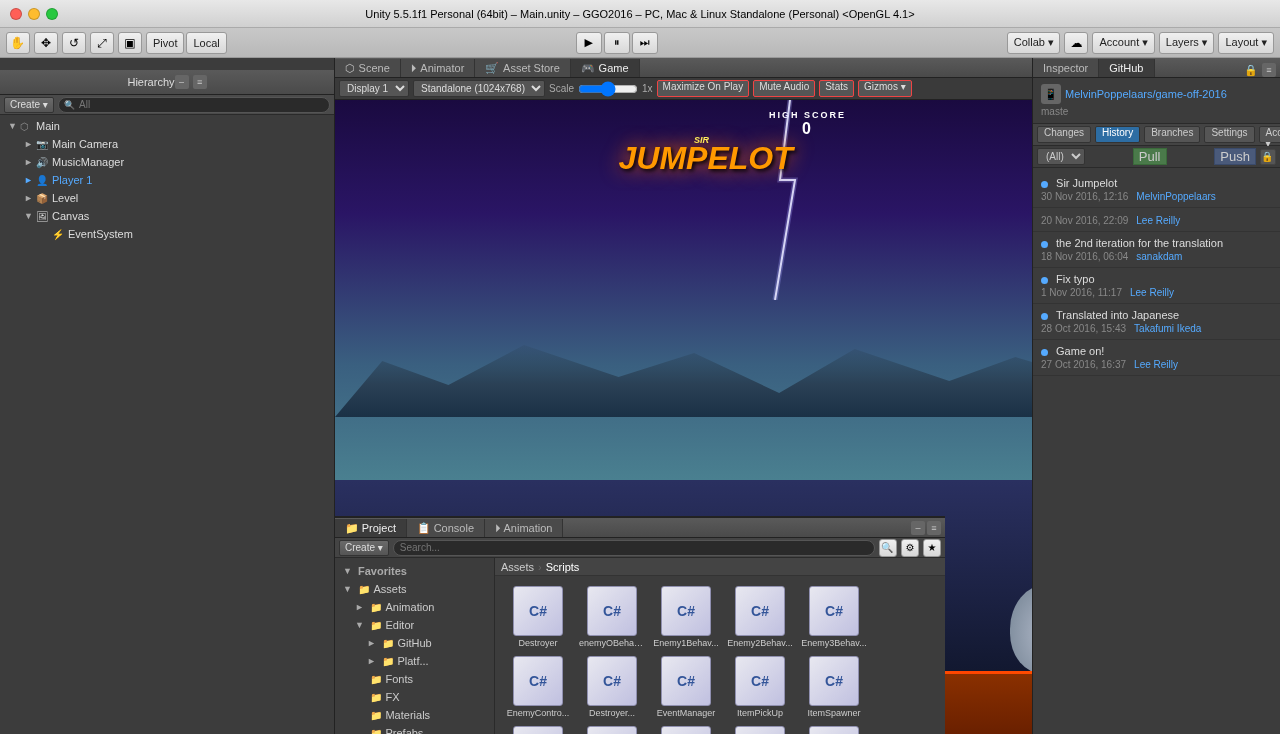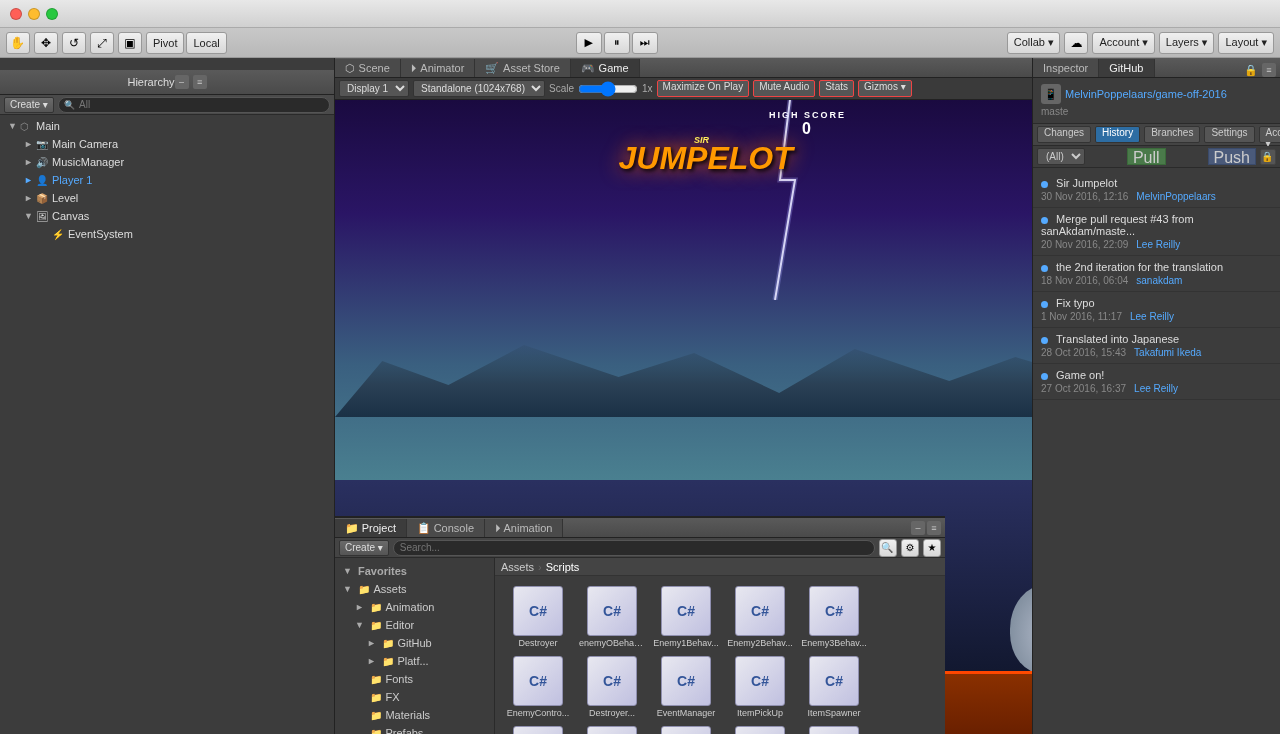--- a/index.html
+++ b/index.html
@@ -565,21 +565,21 @@
       border-radius: 2px;
       font-size: 10px;
       color: #ccc;
     }
     .github-action-btn {
       height: 17px;
       padding: 0 5px;
       background: #4a7a4a;
       border: 1px solid #3a6a3a;
       border-radius: 0;
-      font-size: 16px;
+      font-size: 13px;
       color: #ccc;
       cursor: pointer;
       margin-left: auto;
     }
     #commit-list {
       flex: 1;
       overflow-y: auto;
       padding: 4px 0;
     }
     .commit-item {
@@ -623,20 +623,21 @@
   </style>
 </head>
 <body>
 
 <div id="title-bar">
   <div id="window-controls">
     <div class="win-btn win-close"></div>
     <div class="win-btn win-min"></div>
     <div class="win-btn win-max"></div>
   </div>
+  <span>Unity 5.5.1f1 Personal (64bit) – Main.unity – GGO2016 – PC, Mac &amp; Linux Standalone (Personal) &lt;OpenGL 4.1&gt;</span>
 </div>
 
 <div id="toolbar">
   <div class="tool-icon-btn">✋</div>
   <div class="tool-icon-btn">✥</div>
   <div class="tool-icon-btn">↺</div>
   <div class="tool-icon-btn">⤢</div>
   <div class="tool-icon-btn">▣</div>
 
   <div class="toolbar-group">
@@ -1000,24 +1001,20 @@
           <span class="commit-dot"></span>
           <span class="commit-message">Sir Jumpelot</span>
         </div>
         <div class="commit-meta">
           <span>30 Nov 2016, 12:16</span>
           <span class="commit-author">MelvinPoppelaars</span>
         </div>
       </div>
 
       <div class="commit-item">
-        <div>
-          <span class="commit-dot"></span>
-          <span class="commit-message">Merge pull request #43 from sanAkdam/maste...</span>
-        </div>
         <div class="commit-meta">
           <span>20 Nov 2016, 22:09</span>
           <span class="commit-author">Lee Reilly</span>
         </div>
       </div>
 
       <div class="commit-item">
         <div>
           <span class="commit-dot"></span>
           <span class="commit-message">the 2nd iteration for the translation</span>

